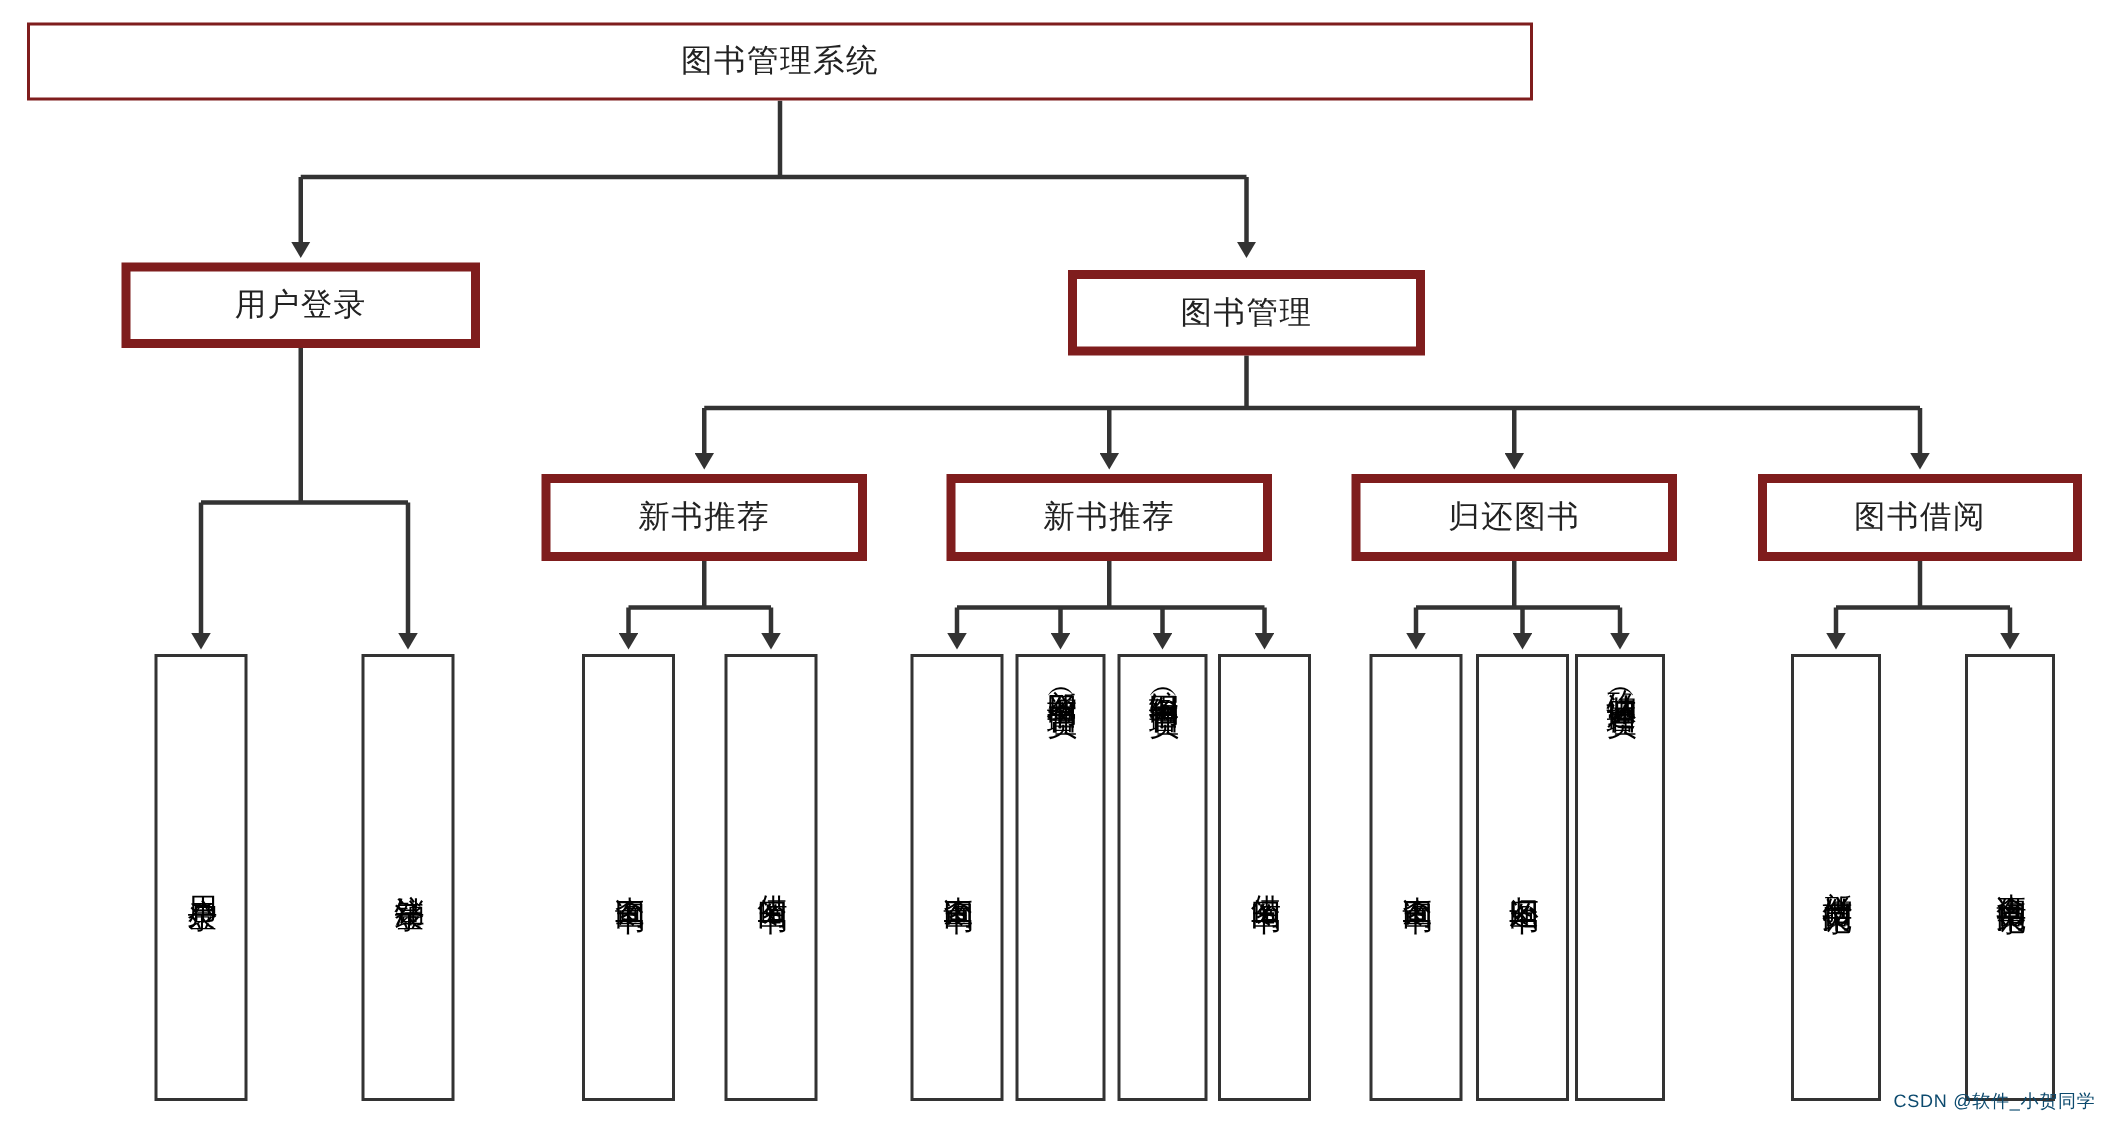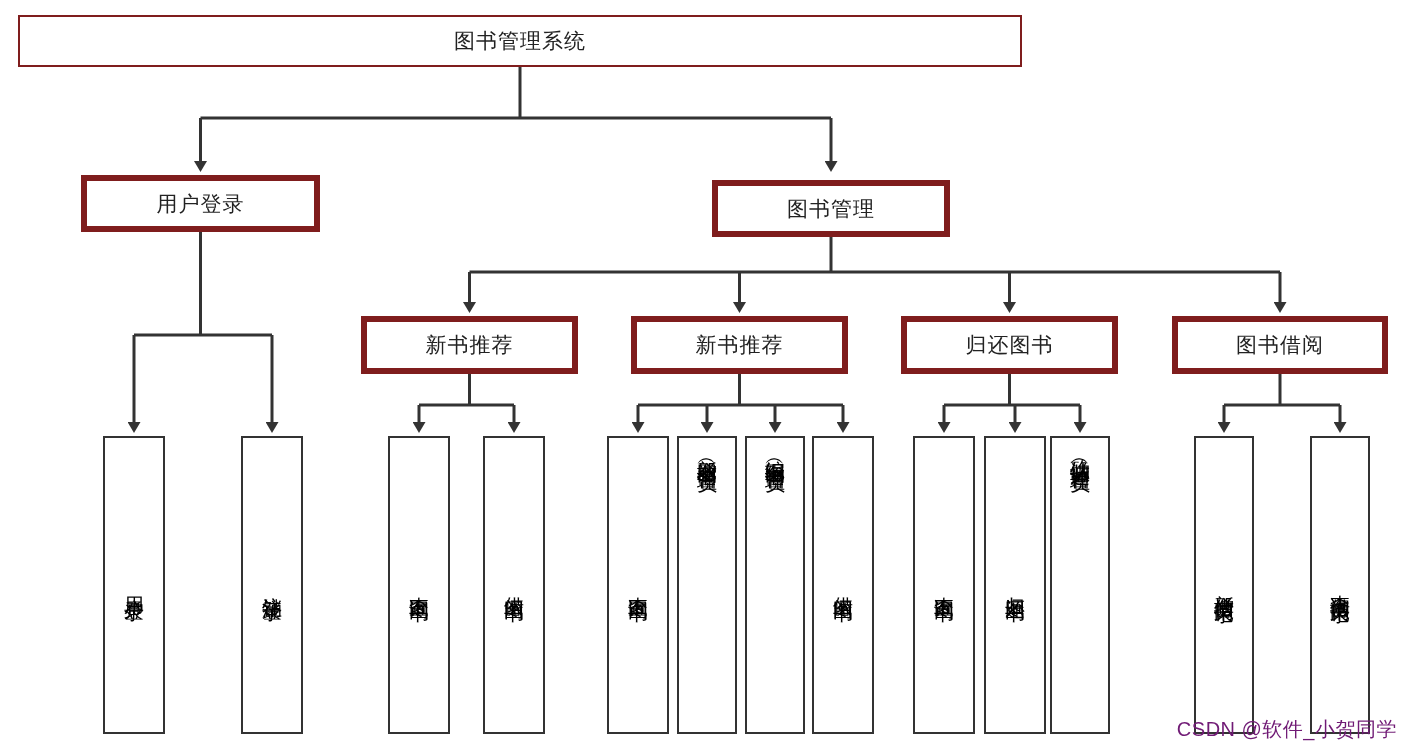--- a/index.html
+++ b/index.html
@@ -12,22 +12,22 @@
            justify-content:center;color:#222;}
   .nodebox.lvl1{border-width:2px;}
   .h-label{font-size:21px;line-height:1.1;letter-spacing:1px;white-space:nowrap;}
   .v-label{writing-mode:vertical-rl;text-orientation:upright;
            font-size:20px;line-height:1.35;letter-spacing:2px;
            white-space:nowrap;display:block;}
   .leafbox{position:absolute;box-sizing:border-box;background:#ffffff;
            border:2px solid #333333;display:flex;align-items:flex-start;
            justify-content:center;padding-top:6px;overflow:hidden;}
   .leafbox.midalign{align-items:center;padding-top:0;}
-  .watermark{position:absolute;right:8px;bottom:4px;font-size:20px;
-             color:#701a75;white-space:nowrap;letter-spacing:0.5px;}
+  .watermark{position:absolute;right:8px;bottom:4px;font-size:12px;
+             color:#0c4a6e;white-space:nowrap;letter-spacing:0.5px;}
 </style>
 </head>
 <body>
 
 <div id="stage">
 
   <svg id="edges" viewBox="0 0 1405 747">
     <defs>
       <marker id="arrow" markerWidth="11" markerHeight="13" refX="1" refY="6.5" orient="auto" markerUnits="userSpaceOnUse">
         <path d="M0,0 L11,6.5 L0,13 Z" fill="#333333"></path>

